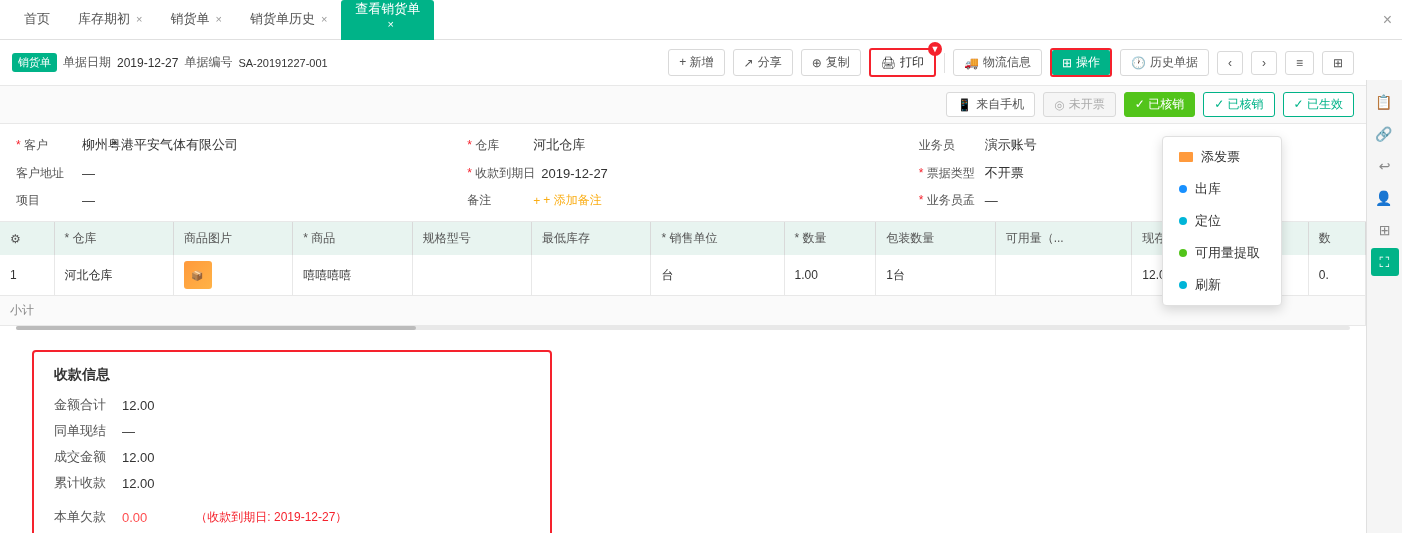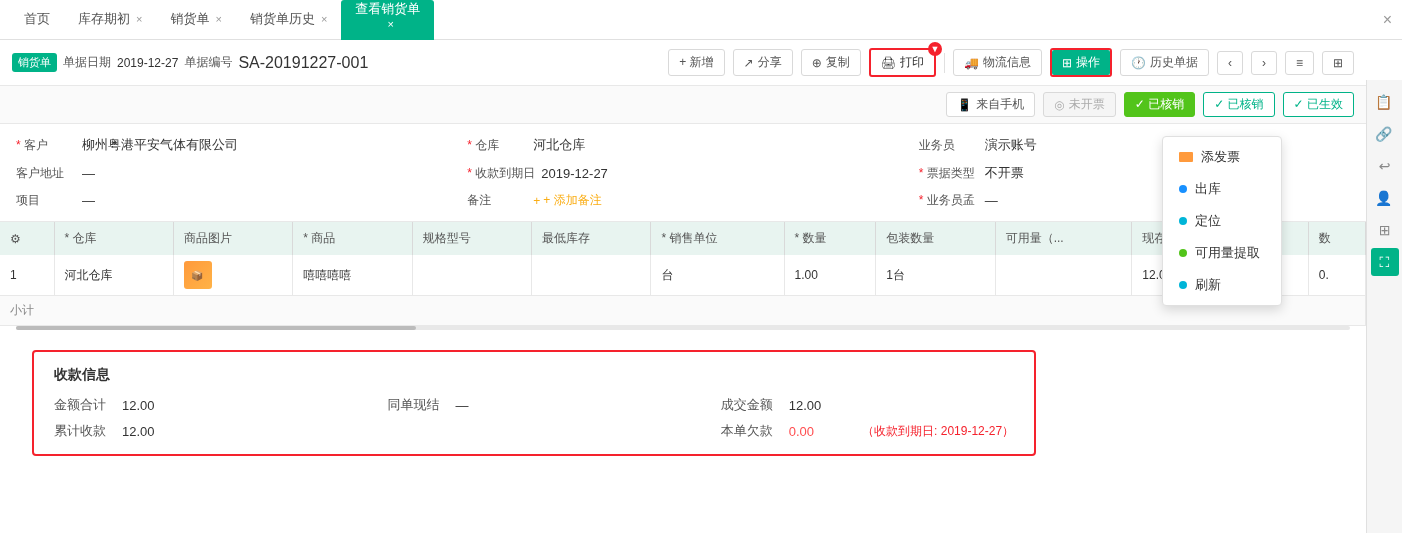--- a/index.html
+++ b/index.html
@@ -91,21 +91,21 @@
     .summary-box {
       margin: 10px 16px;
       border: 2px solid #f5222d;
       border-radius: 4px;
       padding: 14px 20px;
       display: inline-block;
       min-width: 520px;
       background: #fff;
     }
     .summary-title { font-size: 14px; font-weight: bold; color: #333; margin-bottom: 12px; }
-    .summary-grid { display: grid; grid-template-columns: 1fr 1fr 1fr; gap: 8px 40px; }
+    .summary-grid { display: grid; grid-template-columns: 1fr; gap: 8px 40px; }
     .summary-row { display: flex; gap: 8px; align-items: center; font-size: 13px; }
     .summary-label { color: #555; min-width: 60px; }
     .summary-val { color: #333; }
     .summary-val.orange { color: #ff4d4f; }
     .summary-note { color: #f5222d; font-size: 12px; margin-left: 40px; }
 
     
     .dropdown-menu {
       position: absolute;
       top: 96px; right: 120px;
@@ -168,21 +168,21 @@
 <div class="main-wrap">
   <div class="content-area">
 
     <div class="toolbar">
       <div class="toolbar-left">
         <div class="doc-title">
           <span style="background:#00b388;color:#fff;padding:2px 6px;border-radius:3px;font-size:11px;">销货单</span>
           <span style="color:#555;font-size:12px;">单据日期</span>
           <span style="color:#333;font-size:12px;">2019-12-27</span>
           <span style="color:#555;font-size:12px;">单据编号</span>
-          <span style="color:#333;font-size:16px;">SA-20191227-001</span>
+          <span style="color:#333;font-size:11px;">SA-20191227-001</span>
         </div>
       </div>
       <div class="toolbar-right">
         <button class="btn">+ 新增</button>
         <button class="btn">
           <span style="font-size:12px;">↗</span>
           <span>分享</span>
         </button>
         <button class="btn">
           <span>⊕</span>

